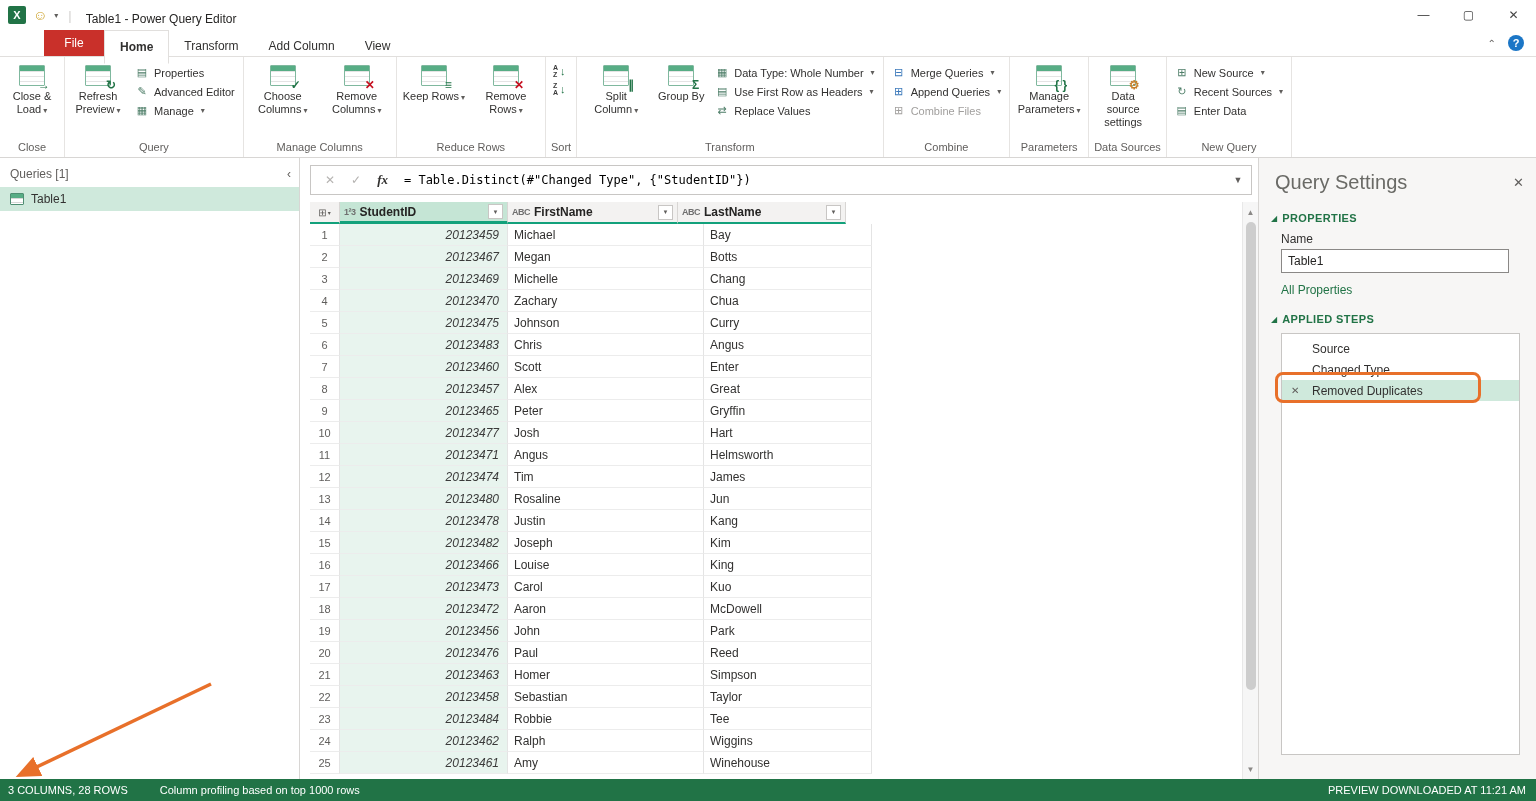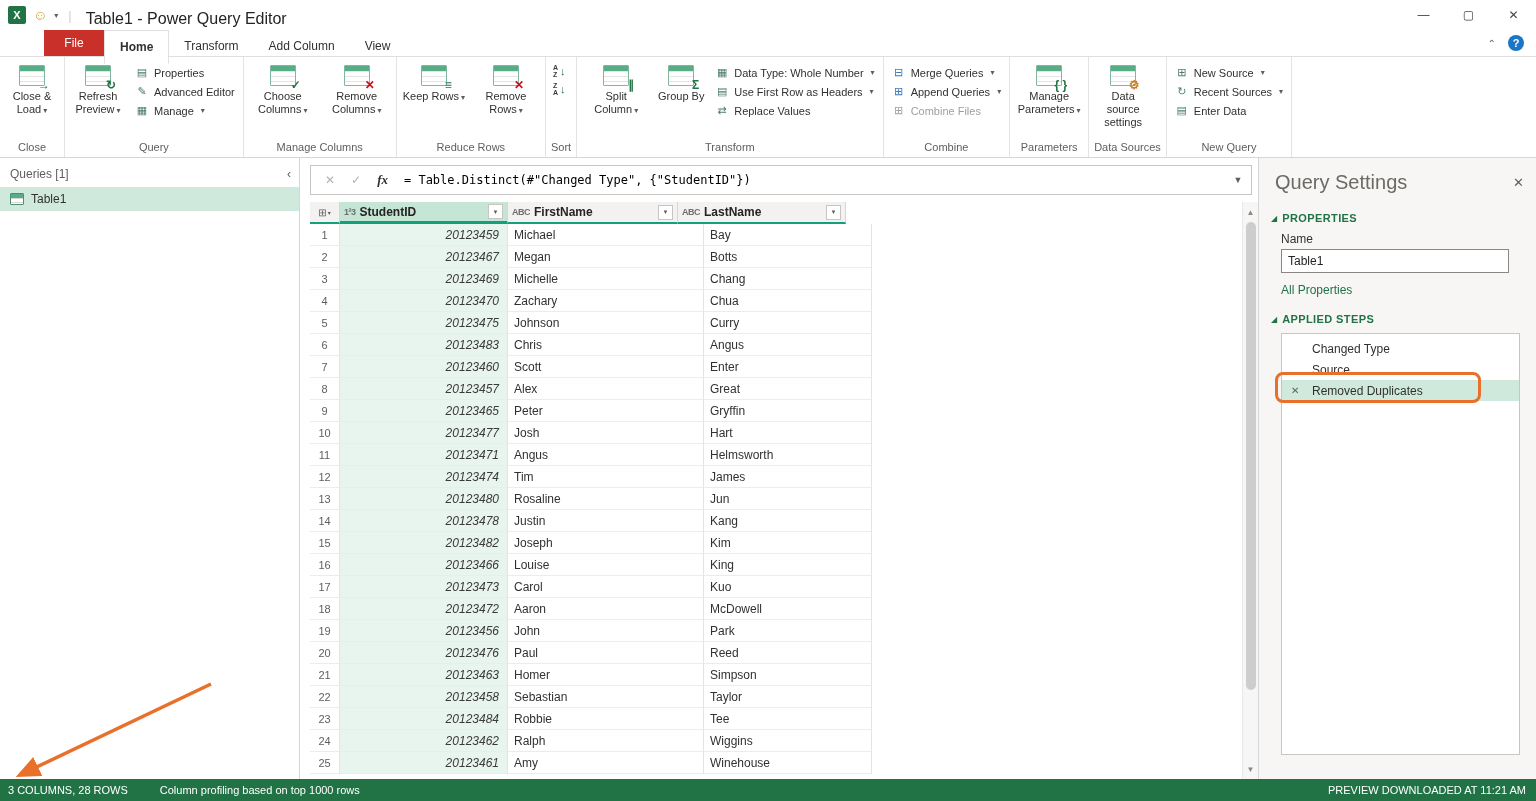--- a/index.html
+++ b/index.html
@@ -8,21 +8,21 @@
   .app { position:relative; width:1536px; height:801px; overflow:hidden; background:#fff; }
 
   
   .titlebar { height:30px; display:flex; align-items:center; background:#fff; }
   .tb-left { display:flex; align-items:center; gap:7px; padding-left:8px; }
   .excel-icon { width:18px; height:18px; background:#217346; color:#fff; font-size:11px; font-weight:bold;
                 display:flex; align-items:center; justify-content:center; border-radius:2px; }
   .smiley { color:#c99a19; font-size:14px; line-height:1; }
   .qat-caret { font-size:8px; color:#605e5c; }
   .qat-sep { color:#d2d0ce; font-size:13px; margin:0 3px; }
-  .tb-title { font-size:16px; color:#252423; margin-left:4px;margin-top:8px; }
+  .tb-title { font-size:12px; color:#252423; margin-left:4px;margin-top:8px; }
   .tb-controls { margin-left:auto; display:flex; height:30px; }
   .tb-btn { width:45px; display:flex; align-items:center; justify-content:center; font-size:12px; color:#444; }
 
   
   .tabrow { height:27px; display:flex; align-items:stretch; background:#fff; border-bottom:1px solid #e1dfdd; }
   .file-tab { width:60px; background:#c9302a; color:#fff; display:flex; align-items:center; justify-content:center; font-size:12px;margin-left:44px; }
   .rtab { padding:16px 15px; display:flex; align-items:center; font-size:12px; color:#323130; }
   .rtab.active { background:#fff; border:1px solid #e1dfdd; border-bottom:1px solid #fff; margin-bottom:-1px; font-weight:bold; }
   .tab-right { margin-left:auto; display:flex; align-items:center; gap:12px; padding-right:12px; }
   .chev-up { color:#605e5c; font-size:10px; }
@@ -585,25 +585,25 @@
       <input class="qs-input" type="text" value="Table1" style="">
       <div class="qs-link">All Properties</div>
       <div class="qs-section">
         <span class="qs-tri">◢</span>
         <span class="qs-sechdr">APPLIED STEPS</span>
       </div>
       <div class="steps-wrap">
         <div class="steps-list">
             <div class="step">
 
+    <span>Source</span>
+  </div>
+            <div class="step">
+
     <span>Changed Type</span>
-  </div>
-            <div class="step">
-
-    <span>Source</span>
   </div>
             <div class="step selected">
     <span class="step-x">✕</span>
     <span>Removed Duplicates</span>
   </div>
           </div>
         <div class="annot-box"></div>
       </div>
     </div>
   </div>

